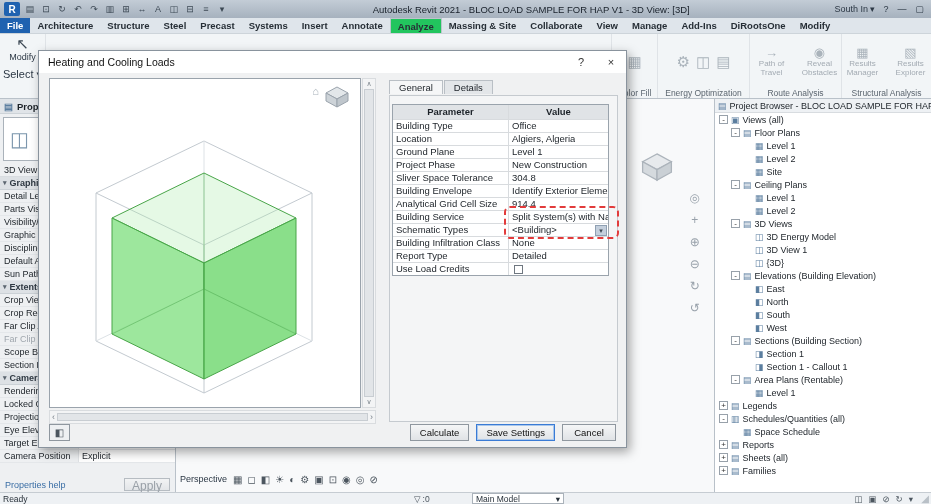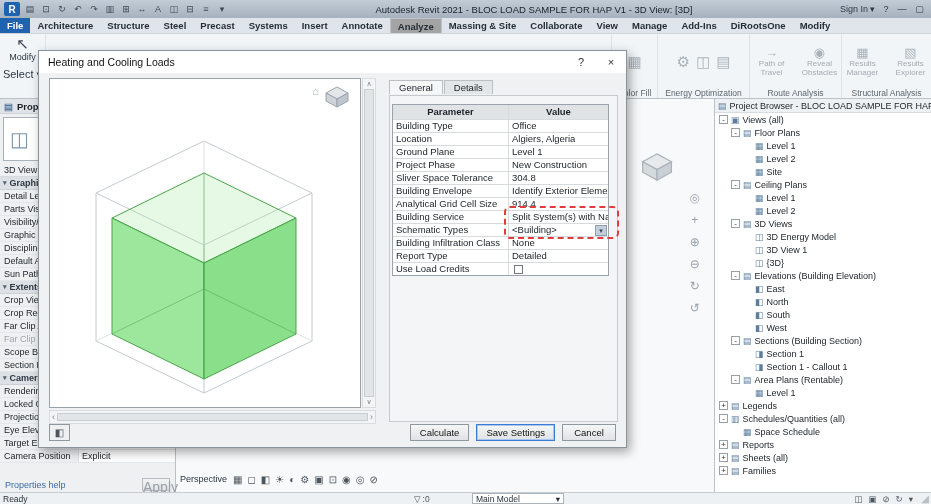--- a/index.html
+++ b/index.html
@@ -13,21 +13,21 @@
   .qat{display:flex;gap:4px;color:#3c4854;font-size:9px;}
   .ticon{width:12px;text-align:center;}
   .title-text{flex:1;text-align:center;font-size:9.5px;color:#18202a;white-space:nowrap;overflow:hidden;}
   .tb-right{display:flex;gap:9px;align-items:center;font-size:9px;color:#2c3845;padding-right:3px;}
   .tbr{display:flex;gap:2px;align-items:center;white-space:nowrap;}
 
   
   .ribbon-tabs{position:absolute;top:18px;left:0;width:100%;height:16px;background:#dfe5eb;display:flex;font-size:9.5px;border-bottom:1px solid #cdd4da;}
   .rtab{padding:0 7px;display:flex;align-items:center;color:#262e36;white-space:nowrap;font-weight:bold;}
   .rtab.file{background:#1f62b0;color:#fff;font-weight:bold;}
-  .rtab.active{background:#a3a3a3;border:1px solid #bcc4cb;border-bottom:none;}
+  .rtab.active{background:#22c55e;border:1px solid #bcc4cb;border-bottom:none;}
   .ribbon-body{position:absolute;top:34px;left:0;width:100%;height:65px;background:#f2f5f7;border-bottom:1px solid #b9c1c9;}
   .modify-area{position:absolute;left:0;top:0;width:46px;height:100%;display:flex;flex-direction:column;align-items:center;padding-top:2px;border-right:1px solid #dfe3e7;}
   .marrow{font-size:15px;color:#3c4854;line-height:16px;}
   .modify-big{text-align:center;font-size:9px;color:#2c3845;}
   .select-row{margin-top:6px;font-size:11px;color:#2c3845;}
   .panels-right{position:absolute;right:0;top:0;height:100%;display:flex;}
   .rpanel{position:relative;border-left:1px solid #dfe3e7;height:100%;padding:2px 2px 11px 2px;display:flex;align-items:center;justify-content:center;}
   .rpanel:nth-child(1){width:46px;}
   .rpanel:nth-child(2){width:92px;}
   .rpanel:nth-child(3){width:92px;}
@@ -51,21 +51,21 @@
   .type-cube{font-size:20px;color:#7c96ad;}
   .type-row{display:flex;justify-content:space-between;padding:1px 4px;height:13px;border-bottom:1px solid #d8dce0;}
   .prop-section{height:13px;background:#dde1e5;display:flex;align-items:center;gap:3px;padding-left:3px;font-weight:bold;color:#2e3842;border-bottom:1px solid #cbd1d6;}
   .sec-arrow{font-size:7px;color:#5c6670;}
   .prop-row{display:flex;height:13px;border-bottom:1px solid #e4e7ea;}
   .pl{width:78px;padding-left:4px;line-height:12px;white-space:nowrap;overflow:hidden;}
   .pl.muted{color:#a0a7ae;}
   .pv{flex:1;background:#fff;border-left:1px solid #e0e3e6;padding-left:3px;line-height:12px;white-space:nowrap;overflow:hidden;}
   .props-footer{position:absolute;left:0;right:0;bottom:0;height:15px;display:flex;align-items:center;justify-content:space-between;padding:0 5px;}
   .help-link{color:#3a6ea5;}
-  .apply-btn{width:28px;height:13px;font-size:14px;color:#9aa1a8;background:linear-gradient(#f2f3f4,#e2e5e8);border:1px solid #b6bcc2;padding:0;font-family:inherit;}
+  .apply-btn{width:46px;height:13px;font-size:12px;color:#9aa1a8;background:linear-gradient(#f2f3f4,#e2e5e8);border:1px solid #b6bcc2;padding:0;font-family:inherit;}
 
   
   .pb{position:absolute;left:714px;top:99px;width:217px;height:393px;background:#fff;border-left:1px solid #b9c1c9;font-size:9px;overflow:hidden;}
   .pb-header{height:14px;display:flex;align-items:center;gap:3px;padding:0 3px;background:#eef1f4;border-bottom:1px solid #d8dce0;white-space:nowrap;}
   .pbh-icon{color:#5b7e9f;}
   .pb-item{height:13px;display:flex;align-items:center;gap:3px;white-space:nowrap;}
   .exp{width:9px;height:9px;min-width:9px;border:1px solid #98a1aa;background:#fff;font-size:8px;line-height:7px;text-align:center;color:#333;}
   .exp.spacer{border:none;}
   .titem-icon{color:#5b7e9f;font-size:9px;}
 
@@ -129,21 +129,21 @@
         <span class="ticon">↔</span>
         <span class="ticon">A</span>
         <span class="ticon">◫</span>
         <span class="ticon">⊟</span>
         <span class="ticon">≡</span>
         <span class="ticon">▾</span>
       </div>
     <div class="title-text">Autodesk Revit 2021 - BLOC LOAD SAMPLE FOR HAP V1 - 3D View: [3D]</div>
     <div class="tb-right">
       <span class="tbr">
-          <span>Sign In</span>
+          <span>South In</span>
           <span>▾</span>
         </span>
       <span class="tbr">?</span>
       <span class="tbr">—</span>
       <span class="tbr">▢</span>
     </div>
   </div>
 
   <div class="ribbon-tabs">
       <div class="rtab file">File</div>

